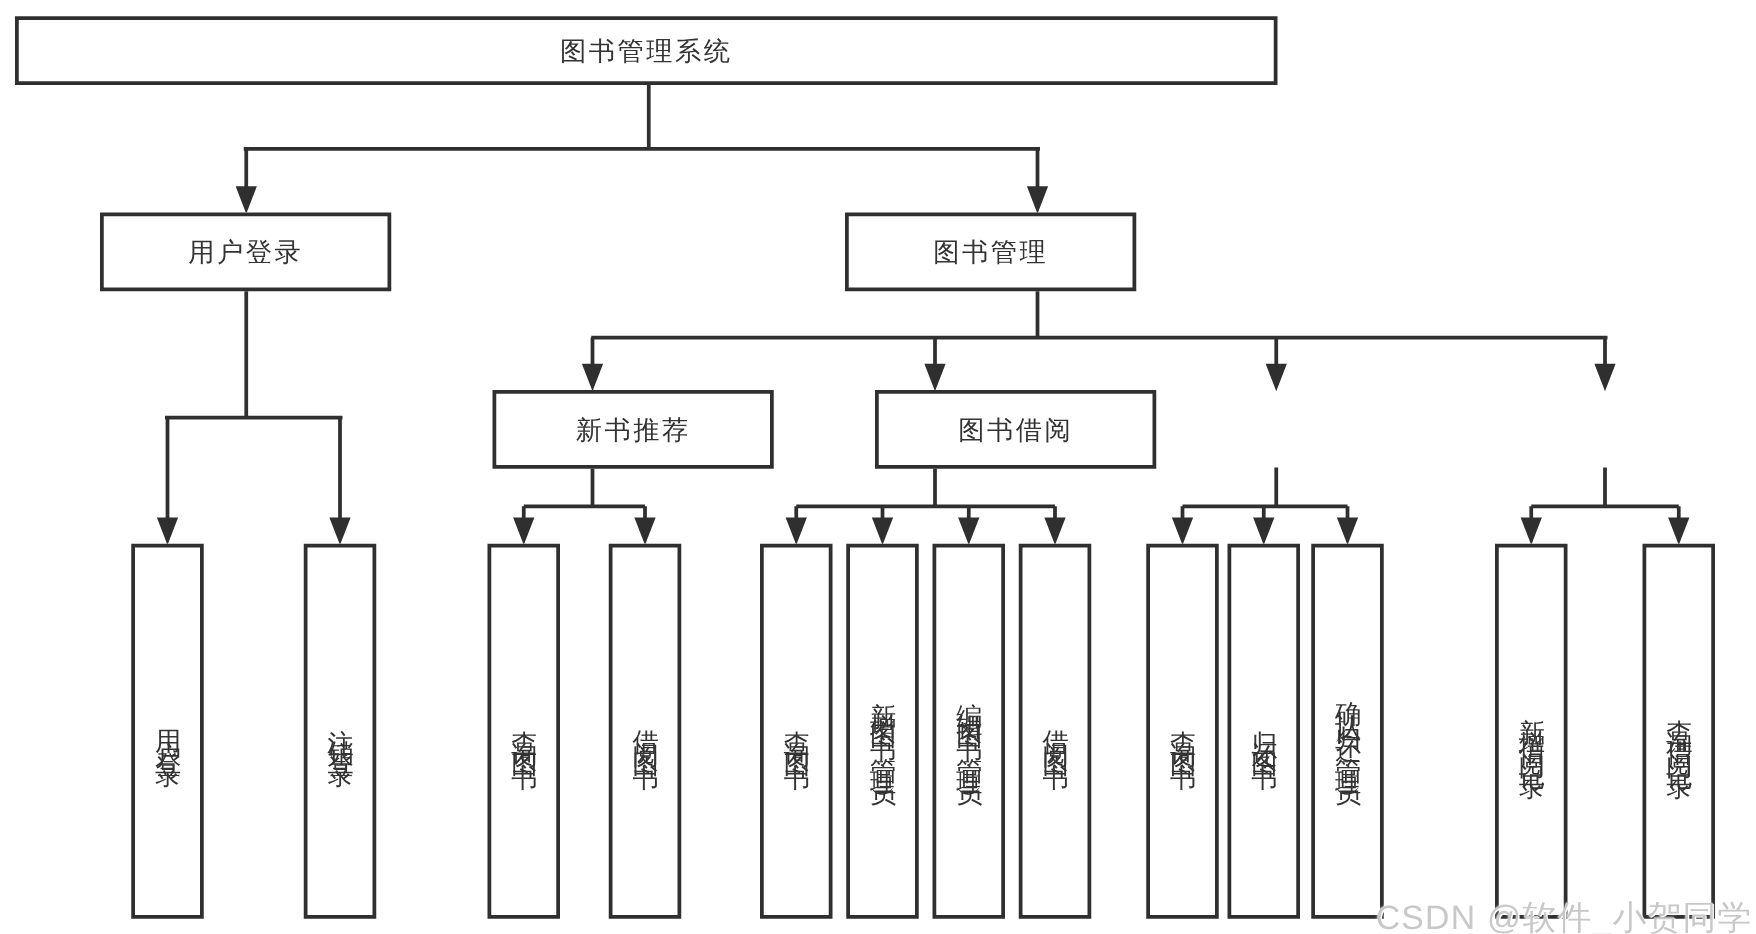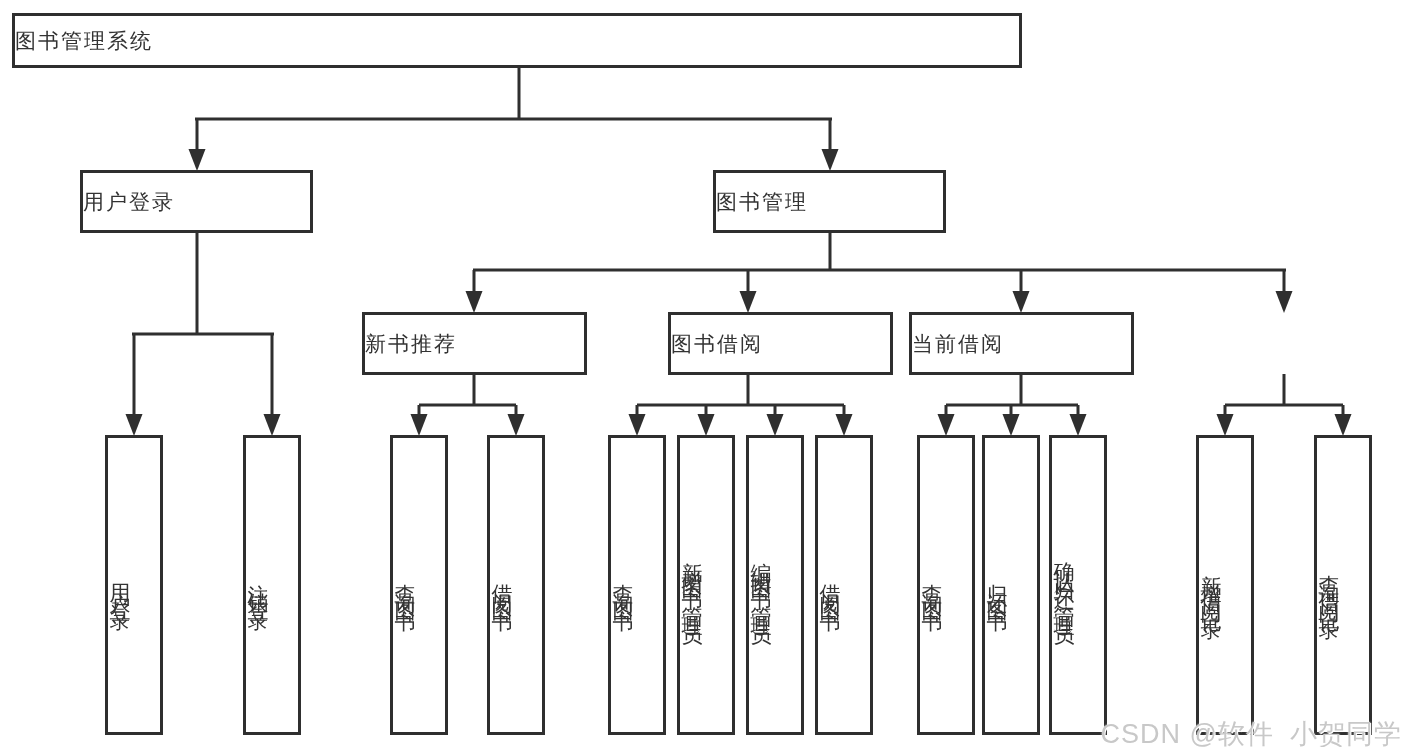--- a/index.html
+++ b/index.html
@@ -19,34 +19,33 @@
     overflow:hidden;
   }
   svg.connectors{position:absolute;left:0;top:0;}
   svg.connectors path{stroke:var(--line);stroke-width:3;fill:none;}
   svg.connectors use{fill:var(--line);}
   .box{
     position:absolute;
     box-sizing:border-box;
     background:var(--box-fill);
     border:3px solid var(--box-border);
-    display:flex;align-items:center;justify-content:flex-start;
+    display:flex;align-items:center;justify-content:center;
     color:var(--text);
     z-index:2;
-    font-family:Liberation Mono, monospace;
   }
   .box .lbl{
     font-size:21px;
     letter-spacing:2px;
     white-space:nowrap;
     color:var(--text);
   }
   .box.root{left:12px;top:13px;width:1010px;height:55px;}
   .box.h2{top:170px;width:233px;height:63px;}
-  .box.h3{top:312px;width:225px;height:63px;}
+  .box.h3{top:312px;width:225px;height:63px;margin-left:32px;}
   .box.v{top:435px;width:58px;height:300px;}
   .box.v .lbl{
     writing-mode:vertical-rl;
     text-orientation:mixed;
     letter-spacing:9px;
     line-height:1;
     font-size:21px;
     white-space:nowrap;
   }
   .watermark{
@@ -98,32 +97,29 @@
     <use href="#arrowhead" transform="translate(1343,436)"></use>
   </svg>
 
   <div class="box root">
     <span class="lbl">图书管理系统</span>
   </div>
 
   <div class="box h2" style="left:80px">
     <span class="lbl">用户登录</span>
   </div>
-  <div class="box h2" style="left:713px">
+  <div class="box h2" style="left:676px">
     <span class="lbl">图书管理</span>
   </div>
 
   <div class="box h3" style="left:362px">
     <span class="lbl">新书推荐</span>
   </div>
   <div class="box h3" style="left:668px">
     <span class="lbl">图书借阅</span>
-  </div>
-  <div class="box h3" style="left:909px">
-    <span class="lbl">当前借阅</span>
   </div>
 
   <div class="box v" style="left:105px">
     <span class="lbl">用户登录</span>
   </div>
   <div class="box v" style="left:243px">
     <span class="lbl">注销登录</span>
   </div>
 
   <div class="box v" style="left:390px">

